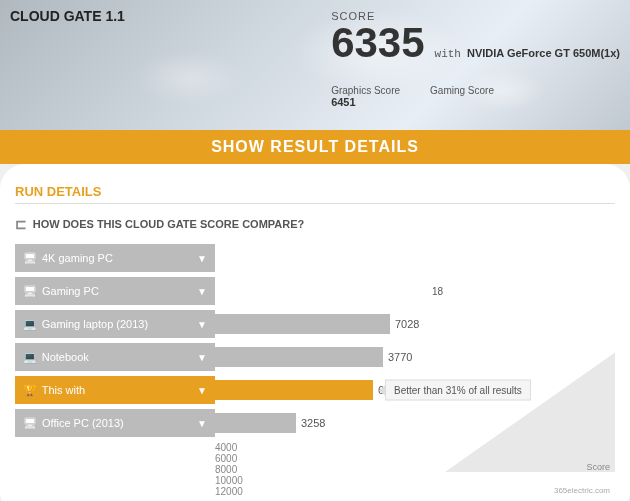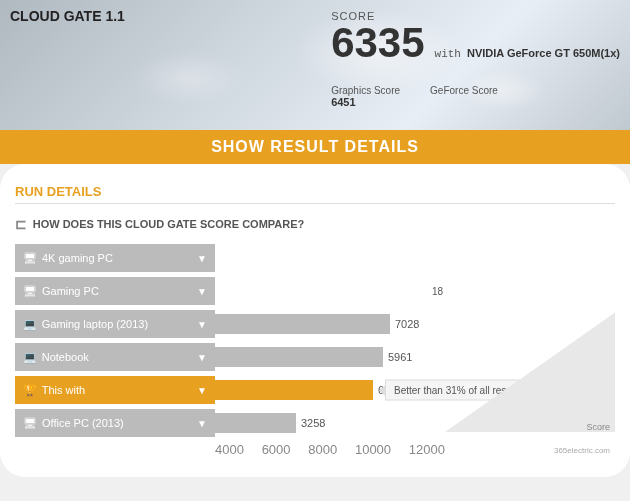--- a/index.html
+++ b/index.html
@@ -215,22 +215,23 @@
     
     .x-axis {
       display: flex;
       margin-top: 5px;
       padding-left: 200px;
     }
     .x-axis-labels {
       display: flex;
       justify-content: space-between;
       width: 230px;
-      font-size: 13px;
+      font-size: 10px;
       color: #888;
+      flex-direction: column;
     }
 
     .chart-score-label {
       position: absolute;
       bottom: 0;
       right: 5px;
       font-size: 10px;
       color: #888;
     }
 
@@ -294,21 +295,21 @@
       <div class="score-value">6335</div>
       <span class="score-with">with</span>
       <span class="score-gpu">NVIDIA GeForce GT 650M(1x)</span>
     </div>
     <div class="score-sub">
       <div class="score-sub-item">
         <span>Graphics Score</span>
         <span class="score-sub-value">6451</span>
       </div>
       <div class="score-sub-item">
-        <span>GeForce Score</span>
+        <span>Gaming Score</span>
         <span class="score-sub-value"></span>
       </div>
     </div>
   </div>
 </div>
 
 <div class="show-result-bar">SHOW RESULT DETAILS</div>
 
 <div class="main-content">
   <div class="run-details-title">RUN DETAILS</div>
@@ -358,21 +359,21 @@
       </div>
 
       <div class="bar-row row-wrapper">
         <div class="bar-label">
           <span class="bar-label-icon">💻</span>
           <span class="bar-label-text">Notebook</span>
           <span class="bar-label-arrow">▼</span>
         </div>
         <div class="bar-value-area">
           <div class="bar-fill" style="width:168px;"></div>
-          <span class="bar-number">5961</span>
+          <span class="bar-number">3770</span>
         </div>
       </div>
 
       <div class="bar-row row-wrapper">
         <div class="bar-label highlight">
           <span class="bar-label-icon">🏆</span>
           <span class="bar-label-text">This with</span>
           <span class="bar-label-arrow">▼</span>
         </div>
         <div class="bar-value-area" style="position:relative;">

